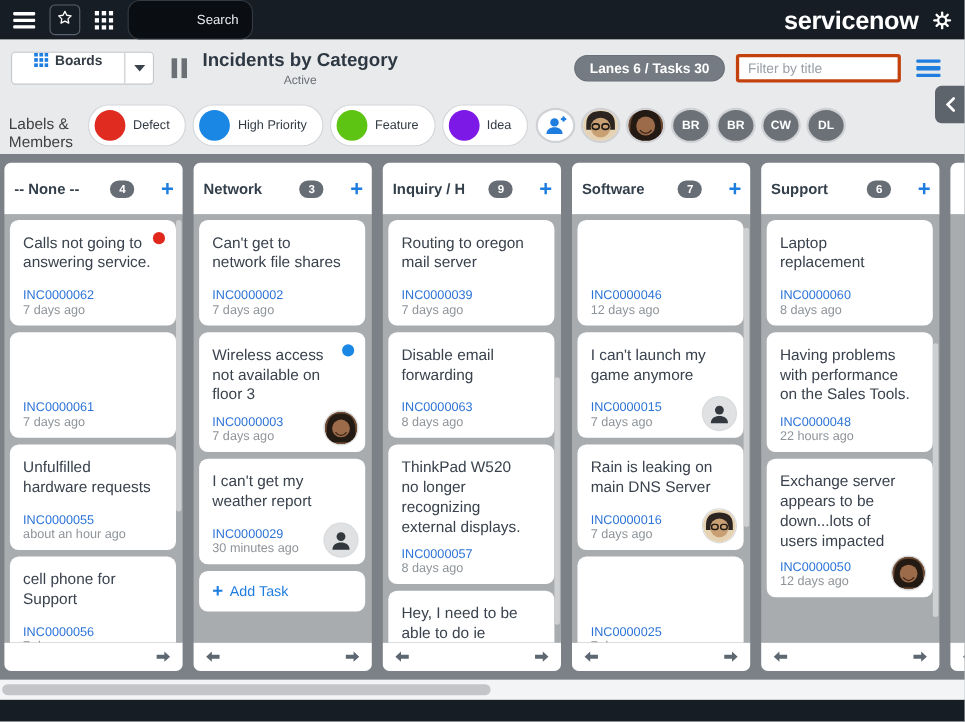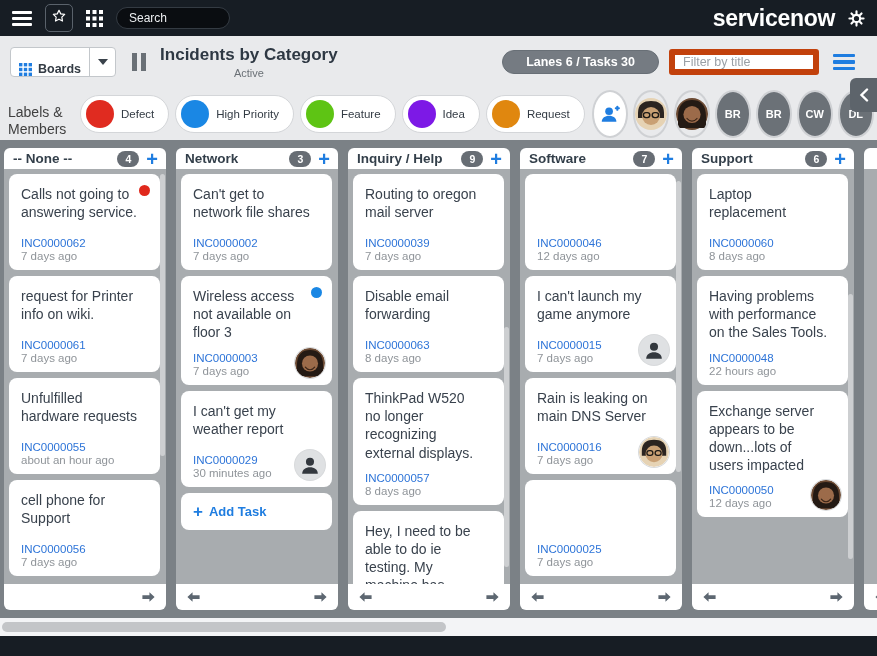--- a/index.html
+++ b/index.html
@@ -5,81 +5,81 @@
   * { box-sizing: border-box; margin: 0; padding: 0; }
   html,body { width: 877px; height: 656px; overflow: hidden; }
   body { font-family: "Liberation Sans", sans-serif; background: #e9eaec; position: relative; }
 
   
   .topbar { height: 36px; background: #171d24; display: flex; align-items: center; padding: 0 12px; gap: 13px; }
   .hamburger { width: 20px; display: flex; flex-direction: column; gap: 3px; cursor: pointer; }
   .hamburger i { height: 3px; background: #fff; border-radius: 1px; display: block; }
   .star-box { width: 28px; height: 28px; border: 1px solid #5a626b; border-radius: 5px; display: flex; align-items: center; justify-content: center; }
   .grid-icon svg, .boards-grid svg { display: block; }
-  .search-pill { width: 114px; height: 22px; background: #0a0d11; border: 1px solid #343b43; border-radius: 11px; color: #fff; font-size: 12px; padding: 0 12px; outline: none; }
+  .search-pill { width: 114px; height: 36px; background: #0a0d11; border: 1px solid #343b43; border-radius: 11px; color: #fff; font-size: 12px; padding: 0 12px; outline: none; text-align: right; }
   .search-pill::placeholder { color: #eceef0; opacity: 1; }
   .topbar .spacer { flex: 1; }
   .logo { color: #fff; font-size: 23px; letter-spacing: -0.3px; font-weight: 700; }
   .gear { display: flex; align-items: center; }
 
   
   .toolbar { height: 52px; background: #e9eaec; display: flex; align-items: center; padding: 0 10px; }
   .boards-btn { display: flex; height: 30px; background: #fff; border: 1px solid #c3c7cb; border-radius: 4px; overflow: hidden; cursor: pointer; }
-  .boards-main { display: flex; align-items: flex-end; gap: 6px; padding: 0 8px; }
+  .boards-main { display: flex; align-items: flex-start; gap: 6px; padding: 0 20px; }
   .boards-label { font-size: 12.5px; font-weight: bold; color: #333b44; }
   .boards-caret { width: 26px; display: flex; align-items: center; justify-content: center; border-left: 1px solid #c3c7cb; }
   .caret-down { width: 0; height: 0; border-left: 5px solid transparent; border-right: 5px solid transparent; border-top: 6px solid #3a424b; }
   .pause { display: flex; gap: 4px; margin-left: 16px; }
   .pause i { width: 5px; height: 18px; background: #6a7076; display: block; }
   .board-title-wrap { margin-left: 14px; text-align: center; }
   .board-title { font-size: 17px; font-weight: bold; color: #2e3843; }
   .board-subtitle { font-size: 11px; color: #6a7076; margin-top: 2px; }
   .toolbar .spacer { flex: 1; }
-  .stats-pill { background: #757b82; border: 1px solid #686f76; color: #fff; font-size: 12.5px; font-weight: bold; border-radius: 13px; padding: 4px 23px; margin-right: 10px; }
-  .filter-input { width: 150px; height: 26px; border: 6px solid #c2410c; border-radius: 3px; font-size: 12.5px; padding: 4px 8px; color: #333; outline: none; background: #fff; }
+  .stats-pill { background: #757b82; border: 1px solid #686f76; color: #fff; font-size: 12.5px; font-weight: bold; border-radius: 13px; padding: 4px 13px; margin-right: 10px; }
+  .filter-input { width: 150px; height: 26px; border: 3px solid #c2410c; border-radius: 3px; font-size: 12.5px; padding: 4px 8px; color: #333; outline: none; background: #fff; }
   .filter-input::placeholder { color: #9aa0a6; }
   .blue-menu { width: 22px; display: flex; flex-direction: column; gap: 3px; margin: 0 12px 0 14px; cursor: pointer; }
   .blue-menu i { height: 3.5px; background: #1f7de0; border-radius: 1px; display: block; }
 
   
   .labels-row { height: 52px; background: #e9eaec; display: flex; align-items: center; padding: 0 8px; gap: 6px; }
   .lm-heading { width: 66px; font-size: 14px; color: #404040; line-height: 1.2; flex: none; margin-top: 14px; }
   .chip { display: flex; align-items: center; gap: 7px; background: #fff; border: 1px solid #d4d6d9; border-radius: 19px; height: 38px; padding: 0 14px 0 5px; flex: none; cursor: pointer; }
   .chip-dot { width: 28px; height: 28px; border-radius: 50%; flex: none; }
   .chip-label { font-size: 11.5px; color: #333b44; white-space: nowrap; }
-  .member { width: 32px; height: 44px; border-radius: 50%; flex: none; display: flex; align-items: center; justify-content: center; box-shadow: 0 0 0 2px #cfd1d4; margin-left: 3px; cursor: pointer; overflow: hidden; }
+  .member { width: 32px; height: 28px; border-radius: 50%; flex: none; display: flex; align-items: center; justify-content: center; box-shadow: 0 0 0 2px #cfd1d4; margin-left: 3px; cursor: pointer; overflow: hidden; }
   .member-add { background: #fff; }
   .member-initials { background: #6b7177; color: #fff; font-size: 11px; font-weight: bold; }
   .member svg { display: block; }
 
   
   .board { height: 478px; background: #7b8186; overflow: hidden; padding: 8px 0 0 4px; display: flex; gap: 10px; position: relative; }
   .lane { width: 162px; flex: none; height: 462px; display: flex; flex-direction: column; }
-  .lane-header { background: #fff; border-radius: 6px 6px 0 0; height: 21px; display: flex; align-items: center; padding: 0 6px 0 9px; gap: 5px; }
+  .lane-header { background: #fff; border-radius: 6px 6px 0 0; height: 47px; display: flex; align-items: center; padding: 0 6px 0 9px; gap: 22px; }
   .lane-name { flex: 1; font-size: 13.5px; font-weight: 600; color: #333f4a; white-space: nowrap; overflow: hidden; }
   .lane-count { background: #676d74; color: #fff; font-size: 10.5px; font-weight: bold; border-radius: 9px; padding: 2px 8px; flex: none; }
   .lane-plus { color: #1f7de0; font-size: 20px; font-weight: bold; line-height: 1; flex: none; cursor: pointer; padding: 0 2px; }
   .lane-body { flex: 1; background: #a8acaf; padding: 5px 6px 0 5px; overflow: hidden; position: relative; }
   .lane-vscroll { position: absolute; right: 1px; top: 5px; width: 5px; height: 68%; background: #cdcfd1; border-radius: 3px; }
   .lane-footer { background: #fff; border-radius: 0 0 6px 6px; height: 26px; display: flex; align-items: center; justify-content: space-between; padding: 0 10px; flex: none; }
   .lane-footer.right-only { justify-content: flex-end; }
   .arrow-btn { display: flex; align-items: center; cursor: pointer; }
 
   .card { background: #fff; border-radius: 8px; margin-bottom: 6px; padding: 11px 12px 8px 12px; min-height: 96px; display: flex; flex-direction: column; position: relative; cursor: pointer; }
   .card-title { font-size: 14px; color: #39424d; line-height: 1.3; padding-right: 8px; }
   .card-dot { position: absolute; top: 11px; right: 10px; width: 11px; height: 11px; border-radius: 50%; }
   .card-meta { margin-top: auto; padding-top: 10px; }
   .card-id { font-size: 11.5px; color: #2d74d8; text-decoration: none; display: block; }
   .card-time { font-size: 11.5px; color: #8f9499; margin-top: 1px; }
   .card-avatar { position: absolute; right: 7px; bottom: 7px; width: 30px; height: 30px; border-radius: 50%; overflow: hidden; box-shadow: 0 0 0 1px #d8dadc; }
   .card-avatar svg { display: block; }
   .card-avatar.generic { background: #dfe1e3; display: flex; align-items: center; justify-content: center; }
   .add-task-card { background: #fff; border-radius: 8px; padding: 10px 12px; display: flex; align-items: center; gap: 6px; cursor: pointer; }
   .add-task-plus { color: #1f7de0; font-size: 17px; font-weight: bold; line-height: 1; }
-  .add-task-label { color: #1f7de0; font-size: 13px; font-weight: bold; }
+  .add-task-label { color: #1f7de0; font-size: 13px; font-weight: normal; }
 
   
   .collapse-tab { position: absolute; right: 0; top: 78px; width: 27px; height: 34px; background: #5d646b; border-radius: 6px 0 0 6px; display: flex; align-items: center; justify-content: center; cursor: pointer; z-index: 5; }
 
   
   .hscroll-strip { height: 18px; background: #f3f4f6; position: relative; }
   .hscroll-thumb { position: absolute; left: 2px; top: 4px; width: 444px; height: 10px; background: #c3c5c8; border-radius: 5px; cursor: pointer; }
   .bottombar { height: 20px; background: #171d24; }
 </style>
 </head>
@@ -187,24 +187,20 @@
     <span class="chip-label">High Priority</span>
   </div>
   <div class="chip">
     <span class="chip-dot" style="background: rgb(94, 196, 20);"></span>
     <span class="chip-label">Feature</span>
   </div>
   <div class="chip">
     <span class="chip-dot" style="background: rgb(125, 25, 230);"></span>
     <span class="chip-label">Idea</span>
   </div>
-  <div class="chip">
-    <span class="chip-dot" style="background: rgb(224, 135, 15);"></span>
-    <span class="chip-label">Request</span>
-  </div>
 
   <div class="member member-add">
     <span>
       <svg width="22" height="22" viewBox="0 0 24 24">
           <g fill="#1f7de0">
             <circle cx="11" cy="9" r="4.2"></circle>
             <path d="M3 20.5c0-4.3 3.6-6.7 8-6.7s8 2.4 8 6.7z"></path>
             <rect x="17.2" y="4.6" width="5.6" height="2.2" rx="1"></rect>
             <rect x="18.9" y="2.9" width="2.2" height="5.6" rx="1"></rect>
           </g>
@@ -260,21 +256,20 @@
     <div class="lane-body">
       <div class="card">
         <div class="card-title">Calls not going to answering service.</div>
         <span class="card-dot" style="background: rgb(224, 40, 28);"></span>
         <div class="card-meta">
             <a class="card-id">INC0000062</a>
             <div class="card-time">7 days ago</div>
           </div>
       </div>
       <div class="card">
-        <div class="card-title">request for Printer info on wiki.</div>
         <div class="card-meta">
             <a class="card-id">INC0000061</a>
             <div class="card-time">7 days ago</div>
           </div>
       </div>
       <div class="card">
         <div class="card-title">Unfulfilled hardware requests</div>
         <div class="card-meta">
             <a class="card-id">INC0000055</a>
             <div class="card-time">about an hour ago</div>

